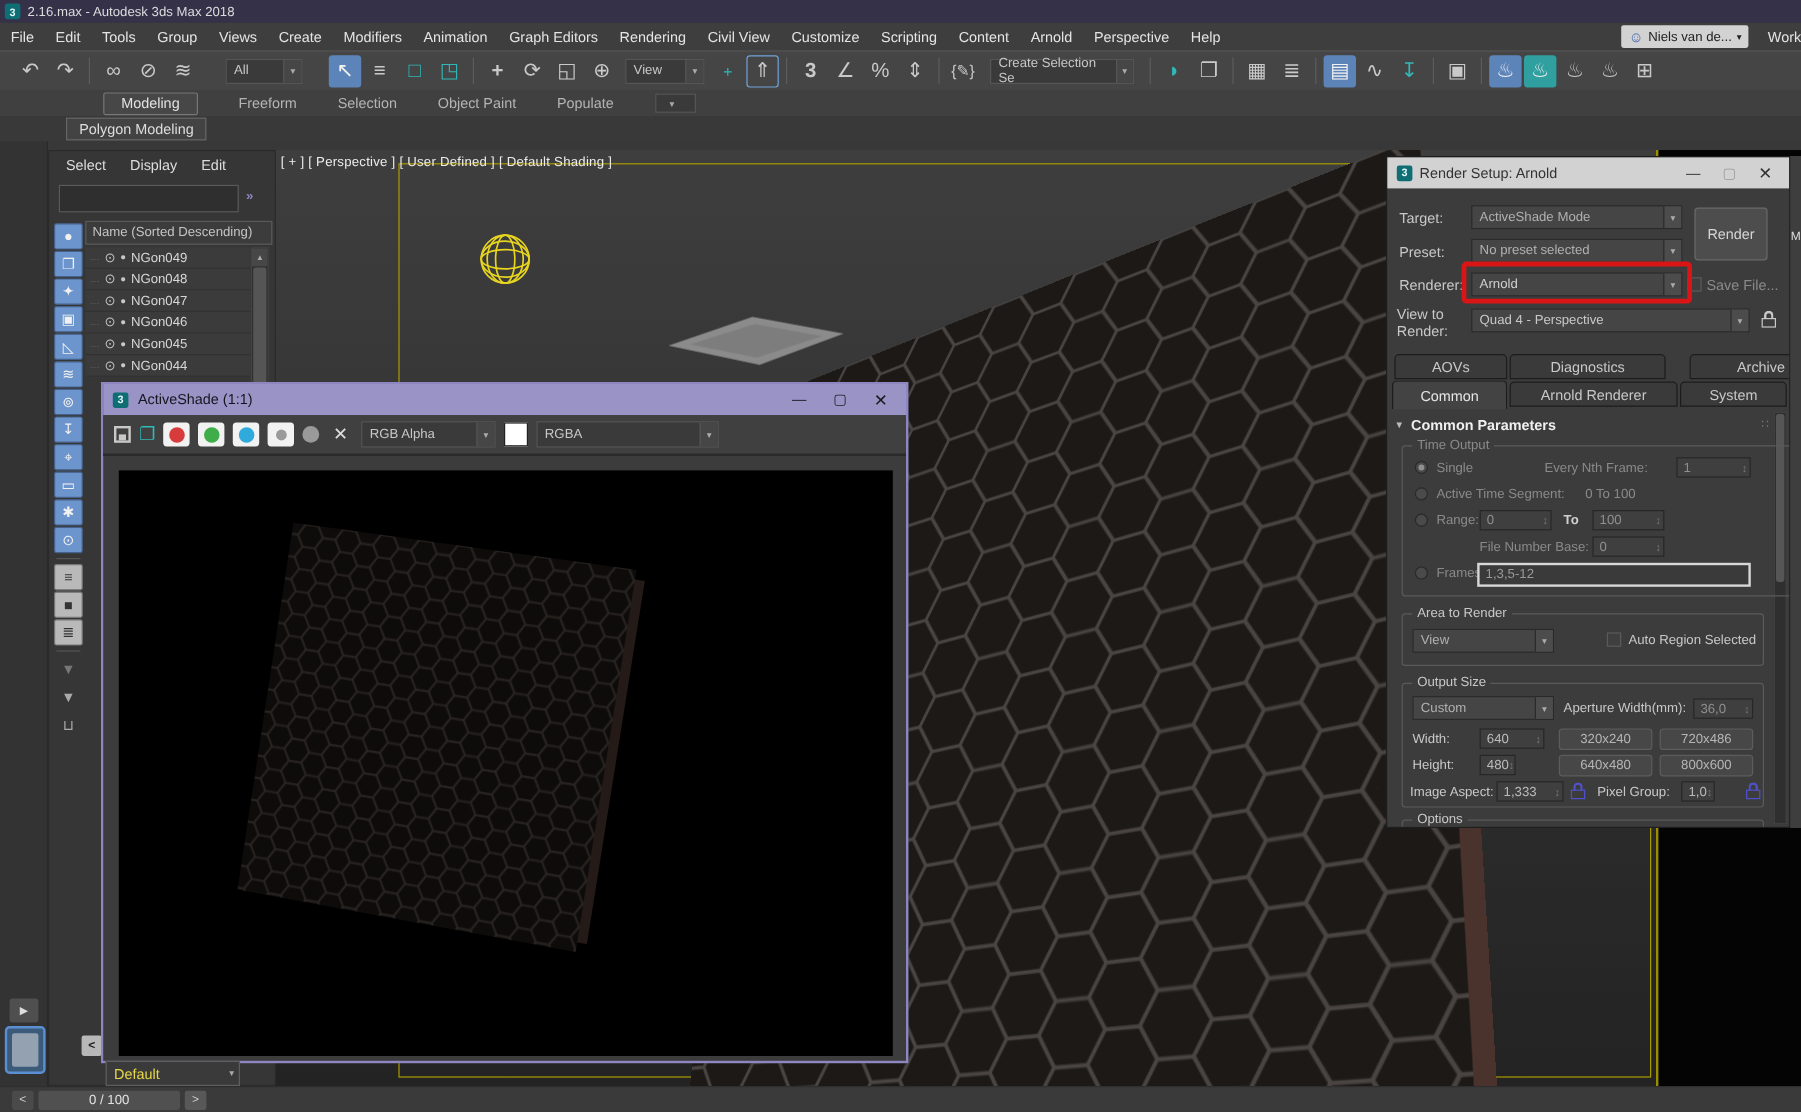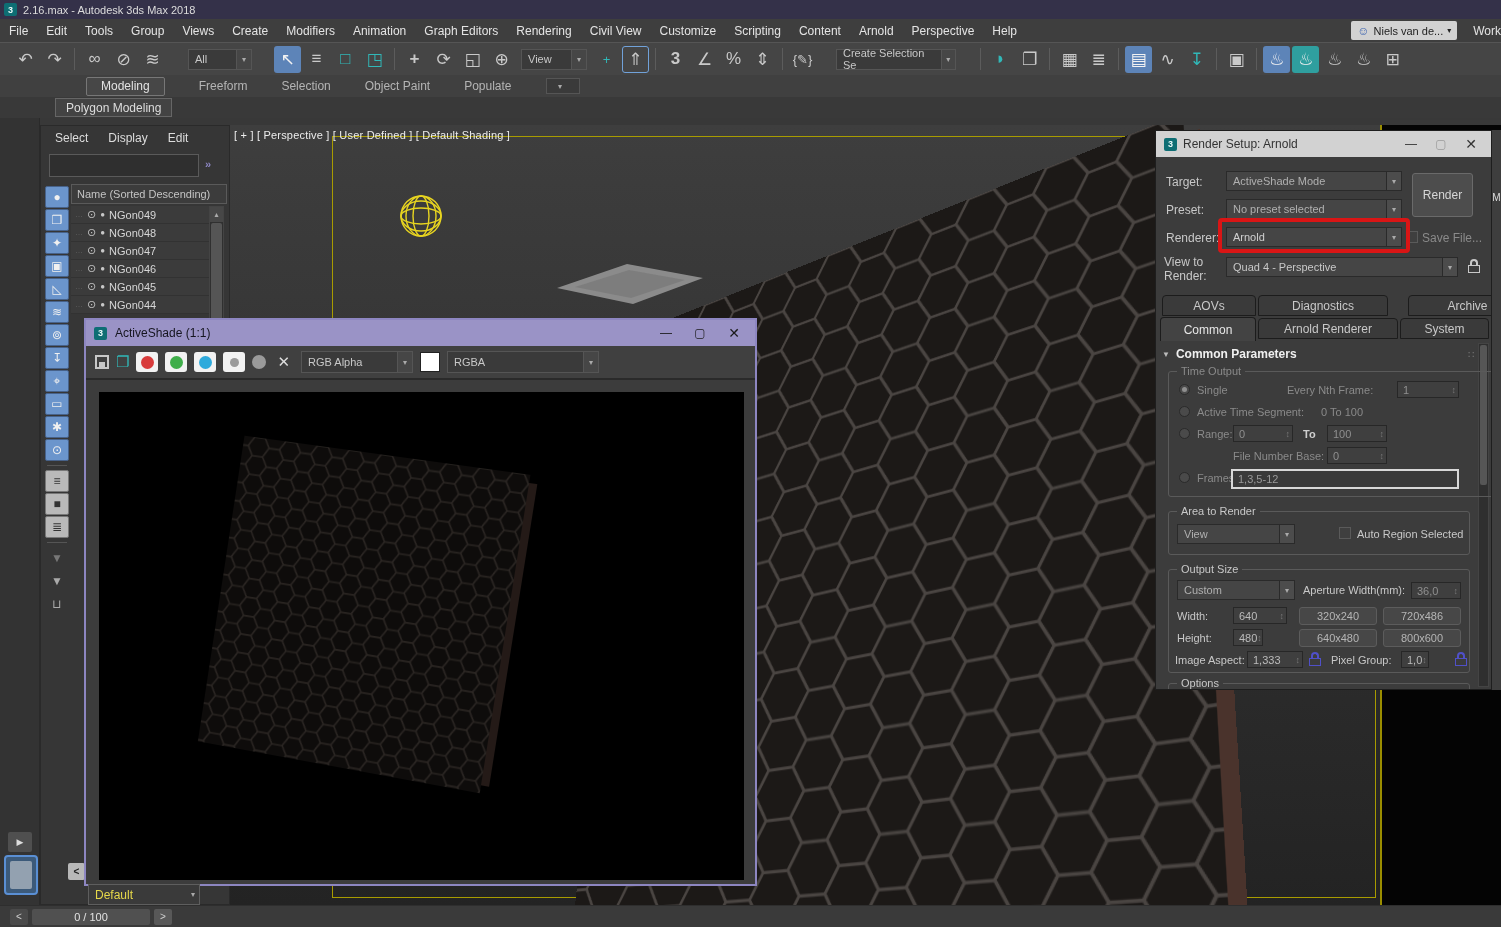--- a/index.html
+++ b/index.html
@@ -186,21 +186,21 @@
     </span>
     <span class="tbi teal sm">+</span>
     <span class="tbi outline">⇑</span>
     <span class="tb-sep"></span>
     <span class="tbi" style="font-weight:bold">3</span>
     <span class="tbi">∠</span>
     <span class="tbi">%</span>
     <span class="tbi">⇕</span>
     <span class="tb-sep"></span>
     <span class="tbi sm">{✎}</span>
-    <span class="dd" style="width:120px;margin:0 18px">
+    <span class="dd" style="width:120px;margin:0 7px">
       <span>Create Selection Se</span>
       <span class="ddar">▾</span>
     </span>
     <span class="tb-sep"></span>
     <span class="tbi teal">◗</span>
     <span class="tbi">❐</span>
     <span class="tb-sep"></span>
     <span class="tbi">▦</span>
     <span class="tbi">≣</span>
     <span class="tb-sep"></span>

